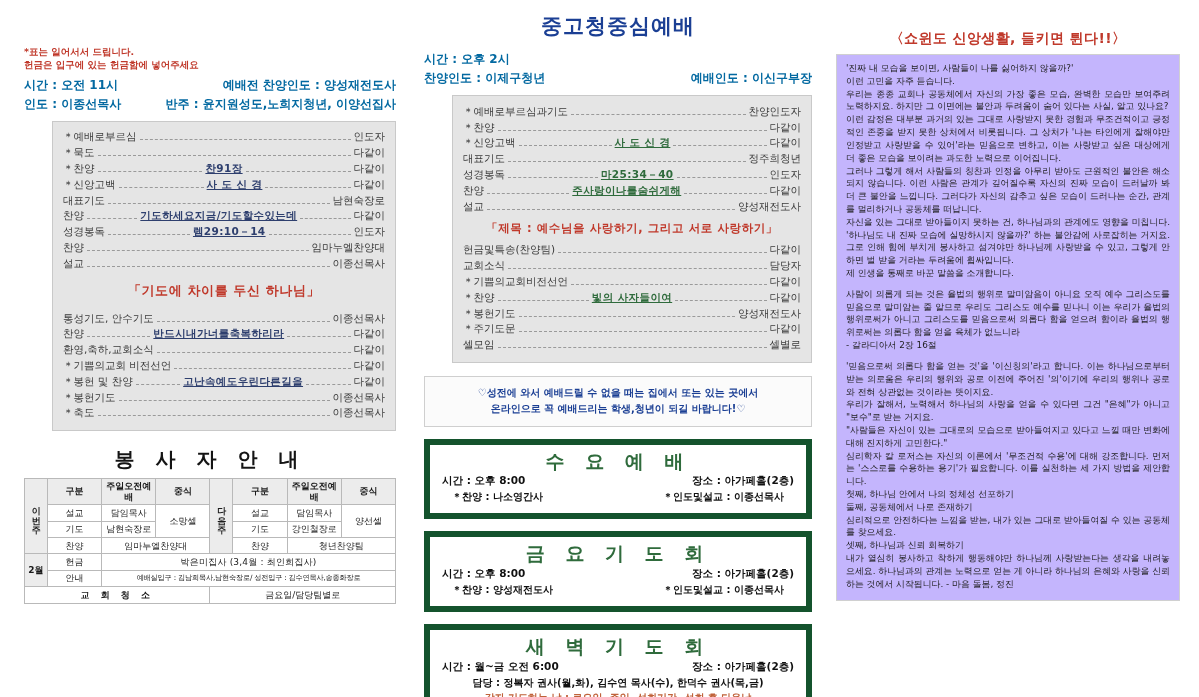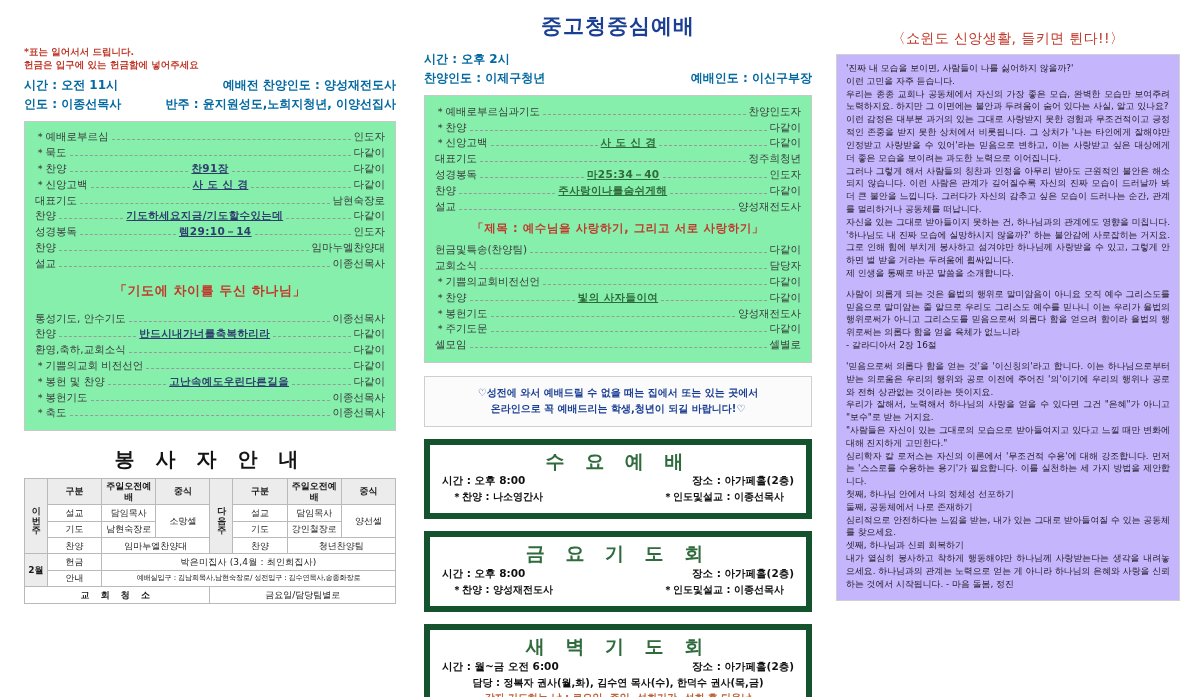--- a/index.html
+++ b/index.html
@@ -18,22 +18,23 @@
 
   
   .notice{color:#c0392b;font-weight:bold;font-size:9.5px;line-height:1.35;margin-top:46px;}
   .meta{margin-top:4px;}
   .meta-row{display:flex;justify-content:space-between;align-items:baseline;
             font-weight:bold;font-size:12px;line-height:1.6;color:#0369a1;}
   .meta-row .l{white-space:nowrap;}
   .meta-row .r{white-space:nowrap;}
 
   .order-box{
-    border:1px solid #c9c9c9;background:#86efac;margin-top:7px;
+    border:1px solid #c9c9c9;background:#e5e5e5;margin-top:7px;
     padding:7px 10px 9px 10px;
+    margin-left:28px;
   }
   .oi{display:flex;align-items:baseline;font-size:10.5px;line-height:1.05;
       color:#3a3a3a;padding:2.4px 0;}
   .oi .label{white-space:nowrap;}
   .oi .lead{flex:1 1 auto;border-bottom:1px dashed #9a9a9a;height:.62em;margin:0 3px;}
   .oi .mid{white-space:nowrap;font-weight:bold;color:#2e3f6e;letter-spacing:.4px;text-decoration:underline;}
   .oi .who{white-space:nowrap;}
   .oi.green .mid{color:#2f6b3c;}
   .sermon-title{
     text-align:center;color:#c0392b;font-weight:bold;
@@ -80,21 +81,21 @@
   }
   .svc-row{display:flex;justify-content:space-between;font-weight:bold;
            font-size:10.5px;line-height:1.6;color:#111;}
   .svc-row.sub{font-size:10px;padding:0 10px;}
   .svc-extra{text-align:center;font-size:10px;font-weight:bold;color:#111;
              line-height:1.55;}
   .svc-extra.red{color:#c0623a;}
 
   
   .art-title{
-    text-align:center;font-weight:normal;font-size:14px;color:#c0392b;
+    text-align:center;font-weight:bold;font-size:14px;color:#c0392b;
     letter-spacing:.4px;margin:30px 0 6px 0;
   }
   .art-box{
     border:1px solid #d0d0d0;background:#c4b5fd;padding:7px 9px 9px 9px;
     font-size:8.9px;line-height:1.44;color:#1d1d1d;text-align:justify;
   }
   .art-box p{margin:0;}
   .art-box p.j{text-align:justify;text-align-last:left;}
   .art-box p.gap{margin-top:8px;}
 </style>

